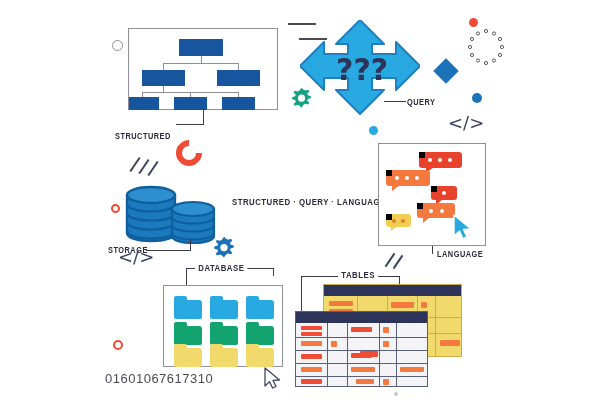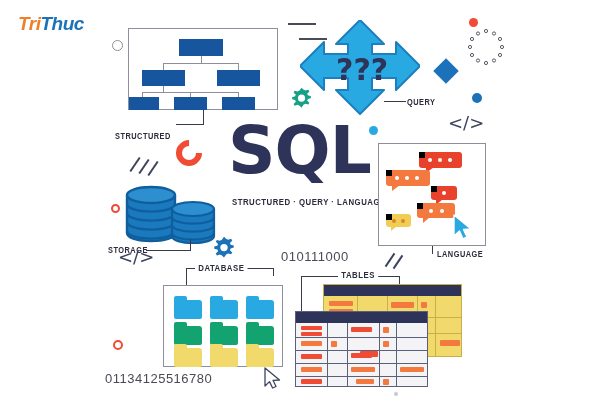--- a/index.html
+++ b/index.html
@@ -69,21 +69,20 @@
   .leader{position:absolute;background:#3a3a48;}
   .binary{position:absolute;color:#4a4a55;font-size:13px;letter-spacing:0.5px;font-family:"Liberation Sans",sans-serif;}
   .gear{position:absolute;}
 </style>
 </head>
 <body>
 
 <div id="stage">
 
   <div id="logo" class="abs">
-    <div class="l1"><span class="o">Tri</span><span class="b">Thuc</span></div>
   </div>
 
   <div class="ring abs" style="left:112px;top:40px;width:11px;height:11px;border:1.3px solid #8f8f9b;"></div>
 
   <div id="structured-panel" class="panel abs">
 
     <div class="node" style="left:50px;top:10px;width:44px;height:17px;"></div>
 
     <div class="conn" style="left:72px;top:27px;width:1.3px;height:8px;"></div>
     <div class="conn" style="left:34px;top:34px;width:76px;height:1.3px;"></div>
@@ -121,21 +120,20 @@
   <div class="abs" style="left:288px;top:23px;width:28px;height:2px;background:#4a4a58;"></div>
   <div class="abs" style="left:299px;top:38px;width:28px;height:2px;background:#4a4a58;"></div>
 
   <div class="gear abs" style="left:289px;top:87px;">
     <svg width="25" height="25" viewBox="0 0 24 24">
       <path fill="#16a085" d="M12 0.6l2.1 2.1a9.4 9.4 0 0 1 1.6.66l2.9-.78.98 1.7-2.1 2.12c.26.5.47 1.03.62 1.58l2.9.78v1.96l-2.9.78a9.4 9.4 0 0 1-.62 1.58l2.1 2.12-.98 1.7-2.9-.78c-.5.26-1.04.48-1.6.66L12 19.9l-2.1-2.12a9.4 9.4 0 0 1-1.6-.66l-2.9.78-.98-1.7 2.1-2.12a9.4 9.4 0 0 1-.62-1.58l-2.9-.78V9.76l2.9-.78c.15-.55.36-1.08.62-1.58L4.42 5.28l.98-1.7 2.9.78c.5-.26 1.04-.48 1.6-.66L12 .6z"></path>
       <circle cx="12" cy="10.7" r="3.4" fill="#ffffff"></circle>
     </svg>
   </div>
 
-  <div id="sql-word" class="abs">SQL</div>
   <div id="sql-dot" class="abs"></div>
   <div id="sql-sub" class="tag abs">STRUCTURED · QUERY · LANGUAGE</div>
 
   <div class="abs" style="left:176px;top:140px;width:26px;height:26px;border:6px solid #ef4b35;border-radius:50%;border-right-color:transparent;transform:rotate(-45deg);box-sizing:border-box;"></div>
 
   <div class="hatch abs" style="left:134px;top:156px;height:17px;"></div>
   <div class="hatch abs" style="left:143px;top:158px;height:17px;"></div>
   <div class="hatch abs" style="left:152px;top:160px;height:17px;"></div>
 
   <div class="abs" style="left:125px;top:185px;width:52px;height:58px;">
@@ -240,22 +238,21 @@
           <circle cx="12" cy="6.5" r="1.6"></circle>
       </g>
     </svg>
   </div>
   <div class="dot abs" style="left:469px;top:18px;width:9px;height:9px;background:#ef4b35;"></div>
   <div class="dot abs" style="left:472px;top:93px;width:10px;height:10px;background:#1b72b8;"></div>
 
   <div class="abs" style="left:437px;top:62px;width:18px;height:18px;background:#1b72b8;transform:rotate(45deg);"></div>
   <div class="codetag abs" style="left:448px;top:112px;">&lt;/&gt;</div>
 
-  <div class="binary abs" style="left:281px;top:249px;">010111000</div>
-  <div class="binary abs" style="left:105px;top:371px;">01134125516780</div>
+  <div class="binary abs" style="left:105px;top:371px;">01601067617310</div>
 
   <div class="leader abs" style="left:186px;top:268px;width:1.3px;height:17px;"></div>
   <div class="leader abs" style="left:186px;top:268px;width:88px;height:1.3px;"></div>
   <div class="leader abs" style="left:273px;top:268px;width:1.3px;height:8px;"></div>
   <div class="tag abs" style="left:195px;top:262px;font-size:9.5px;background:#fff;padding:0 4px;">DATABASE</div>
 
   <div id="database-panel" class="panel abs">
     <div class="folder" style="left:10px;top:14px;background:#29a9e1;"></div>
     <div class="folder" style="left:46px;top:14px;background:#29a9e1;"></div>
     <div class="folder" style="left:82px;top:14px;background:#29a9e1;"></div>

